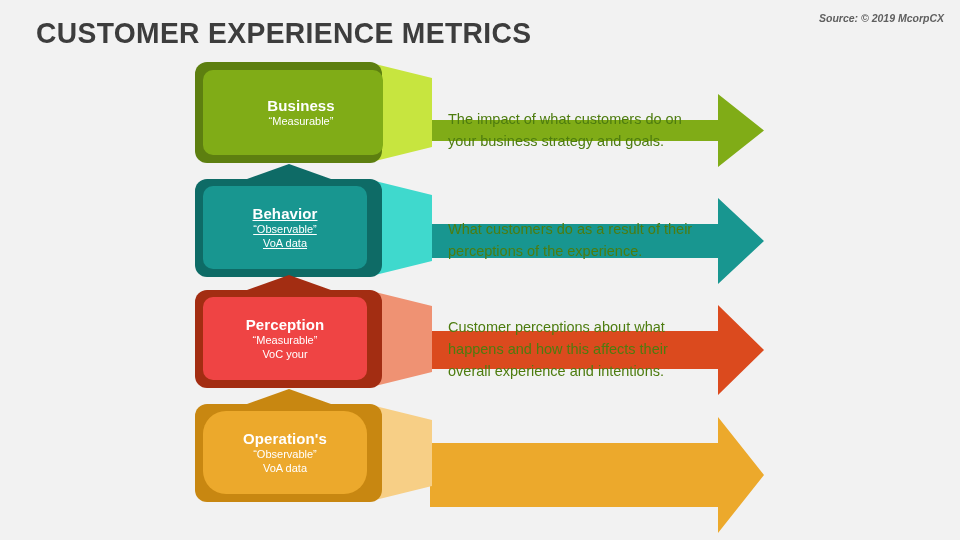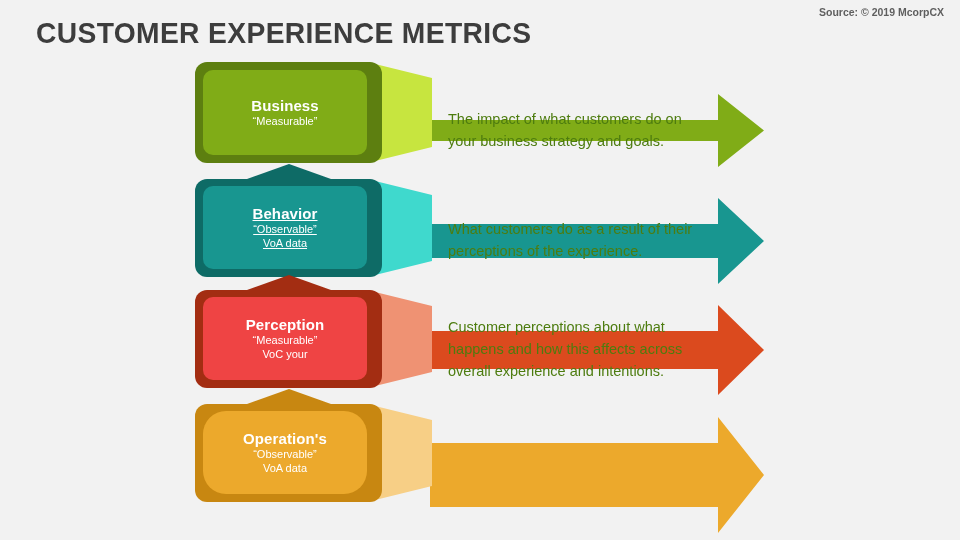--- a/index.html
+++ b/index.html
@@ -33,22 +33,23 @@
     letter-spacing: 0.4px;
     color: #3d3d3d;
     font-family: "Liberation Sans Narrow", "Liberation Sans", sans-serif;
     transform: scaleX(0.94);
     transform-origin: left top;
     white-space: nowrap;
   }
   #source-note {
     position: absolute;
     right: 16px;
-    top: 6px;
+    top: 12px;
     font-size: 10.5px;
+    font-style: italic;
     font-weight: bold;
     color: #5f5f5f;
     white-space: nowrap;
   }
 
   
   .row {
     position: absolute;
     left: 0;
     width: 960px;
@@ -164,21 +165,21 @@
           <div class="arrow-text">The impact of what customers do on your business strategy and goals.</div>
         </div>
         <div class="connector" style="height: 101px;">
           <svg viewBox="0 0 65 101" preserveAspectRatio="none">
             <path d="M0,0 L65,16 L65,85 L0,101 Z" fill="#c7e53f"></path>
           </svg>
         </div>
         <div class="plate" style="height: 101px;">
           <div class="plate-body" style="background: rgb(93, 127, 16);"></div>
         </div>
-        <div class="label-box" style="top: 8px; height: 85px; background: rgb(128, 172, 23);">
+        <div class="label-box" style="top: 8px; height: 85px; background: rgb(128, 172, 23); padding-left: 16px;">
           <div class="label-title">Business</div>
           <div class="label-sub">“Measurable”</div>
         </div>
       </div>
       <div class="row" style="top: 179px; height: 105px;">
         <div class="arrow" style="top: 19px; height: 86px;">
           <svg viewBox="0 0 334 86" preserveAspectRatio="none">
             <path d="M0,26 L288,26 L288,0 L334,43 L288,86 L288,60 L0,60 Z" fill="#189690"></path>
           </svg>
           <div class="arrow-text">What customers do as a result of their perceptions of the experience.</div>
@@ -196,21 +197,21 @@
           <div class="label-title">Behavior</div>
           <div class="label-sub">“Observable”</div>
           <div class="label-sub">VoA data</div>
         </div>
       </div>
       <div class="row" style="top: 290px; height: 105px;">
         <div class="arrow" style="top: 15px; height: 90px;">
           <svg viewBox="0 0 334 90" preserveAspectRatio="none">
             <path d="M0,26 L288,26 L288,0 L334,45 L288,90 L288,64 L0,64 Z" fill="#db4a1e"></path>
           </svg>
-          <div class="arrow-text">Customer perceptions about what happens and how this affects across overall experience and intentions.</div>
+          <div class="arrow-text">Customer perceptions about what happens and how this affects their overall experience and intentions.</div>
         </div>
         <div class="connector" style="height: 98px;">
           <svg viewBox="0 0 65 98" preserveAspectRatio="none">
             <path d="M0,0 L65,16 L65,82 L0,98 Z" fill="#ef9273"></path>
           </svg>
         </div>
         <div class="plate" style="height: 98px;">
           <div class="plate-body" style="background: rgb(163, 45, 18);"></div>
           <div class="notch" style="border-bottom: 15px solid rgb(163, 45, 18);"></div>
         </div>

